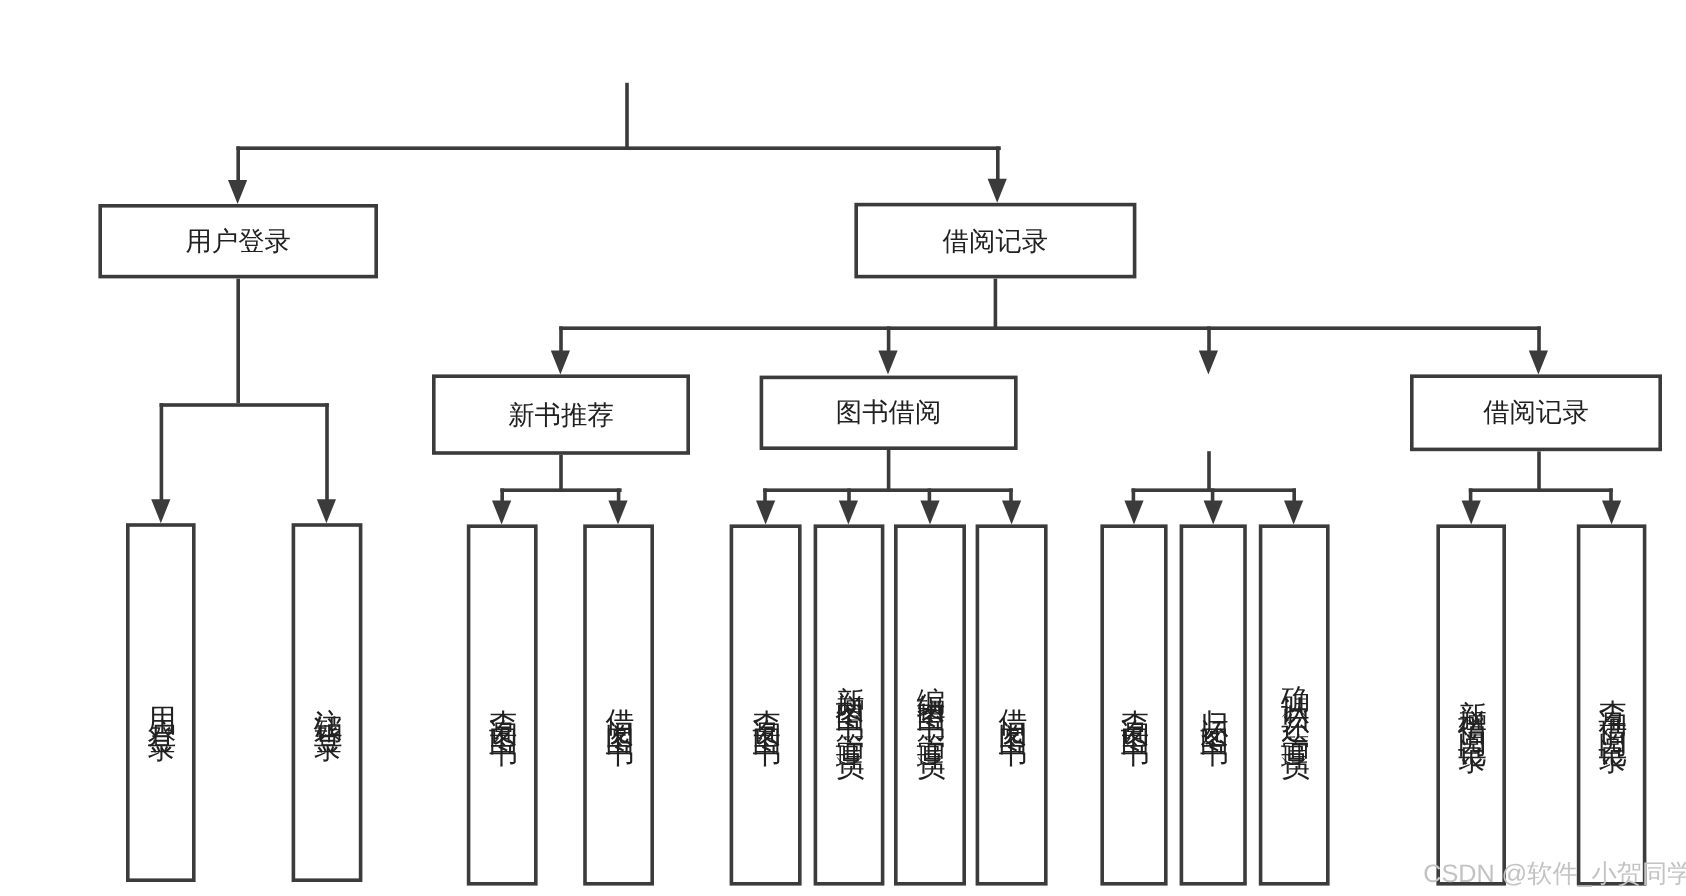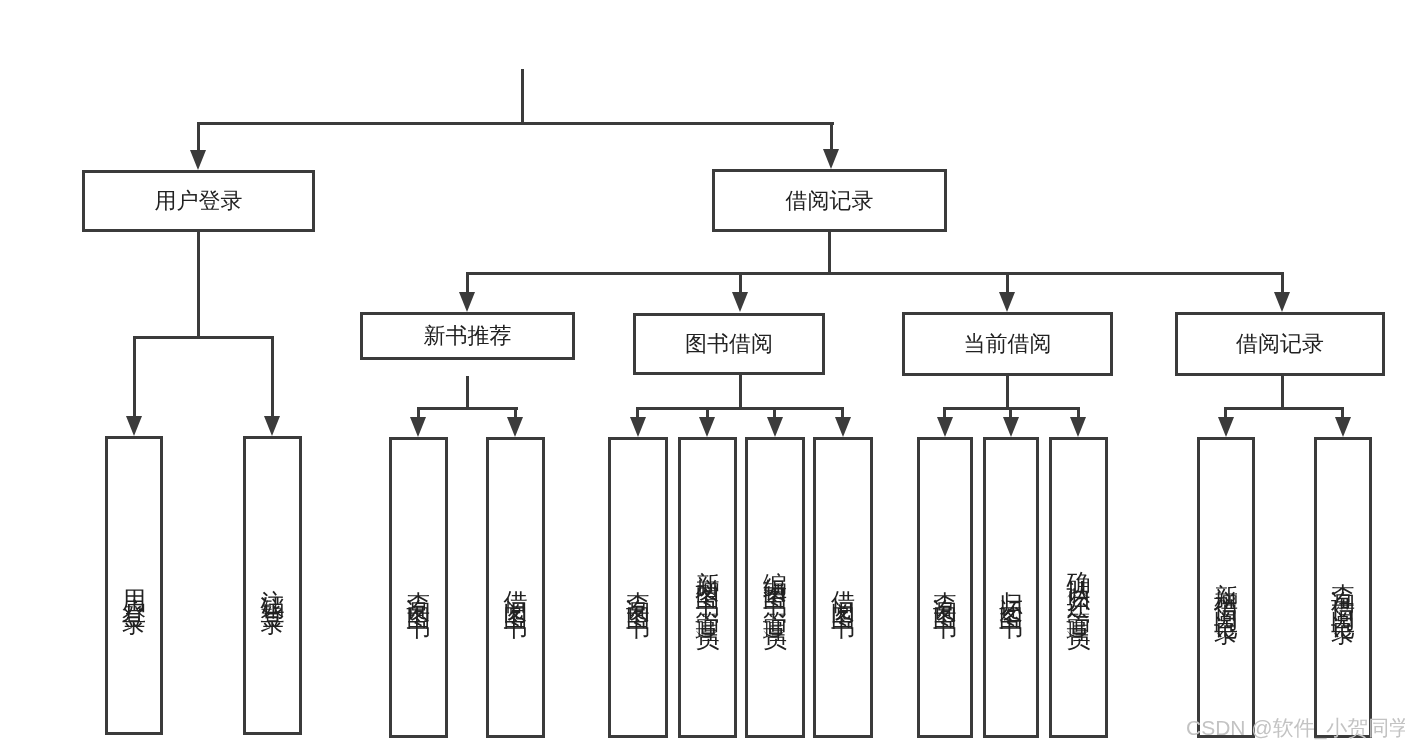--- a/index.html
+++ b/index.html
@@ -61,28 +61,25 @@
 <div id="canvas">
 
 
   <div class="box" style="left:82px;top:170px;width:233px;height:62px;">
     <span>用户登录</span>
   </div>
   <div class="box" style="left:712px;top:169px;width:235px;height:63px;">
     <span>借阅记录</span>
   </div>
 
-  <div class="box" style="left:360px;top:312px;width:215px;height:48px;">
+  <div class="box" style="left:360px;top:312px;width:215px;height:67px;">
     <span>新书推荐</span>
   </div>
-  <div class="box" style="left:633px;top:313px;width:192px;height:62px;">
+  <div class="box" style="left:633px;top:313px;width:215px;height:62px;">
     <span>图书借阅</span>
-  </div>
-  <div class="box" style="left:902px;top:312px;width:211px;height:64px;">
-    <span>当前借阅</span>
   </div>
   <div class="box" style="left:1175px;top:312px;width:210px;height:64px;">
     <span>借阅记录</span>
   </div>
 
   <div class="box leaf" style="left:105px;top:436px;width:58px;height:299px;">
     <span class="vtext">用户登录</span>
   </div>
   <div class="box leaf" style="left:243px;top:436px;width:59px;height:299px;">
     <span class="vtext">注销登录</span>

